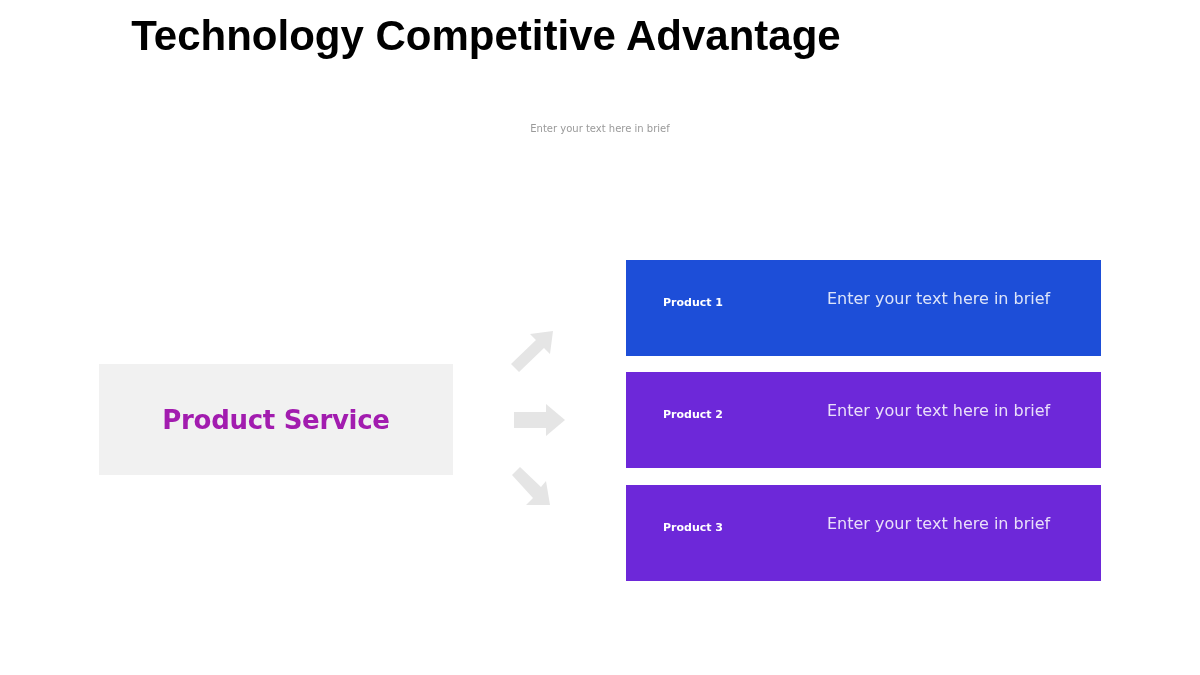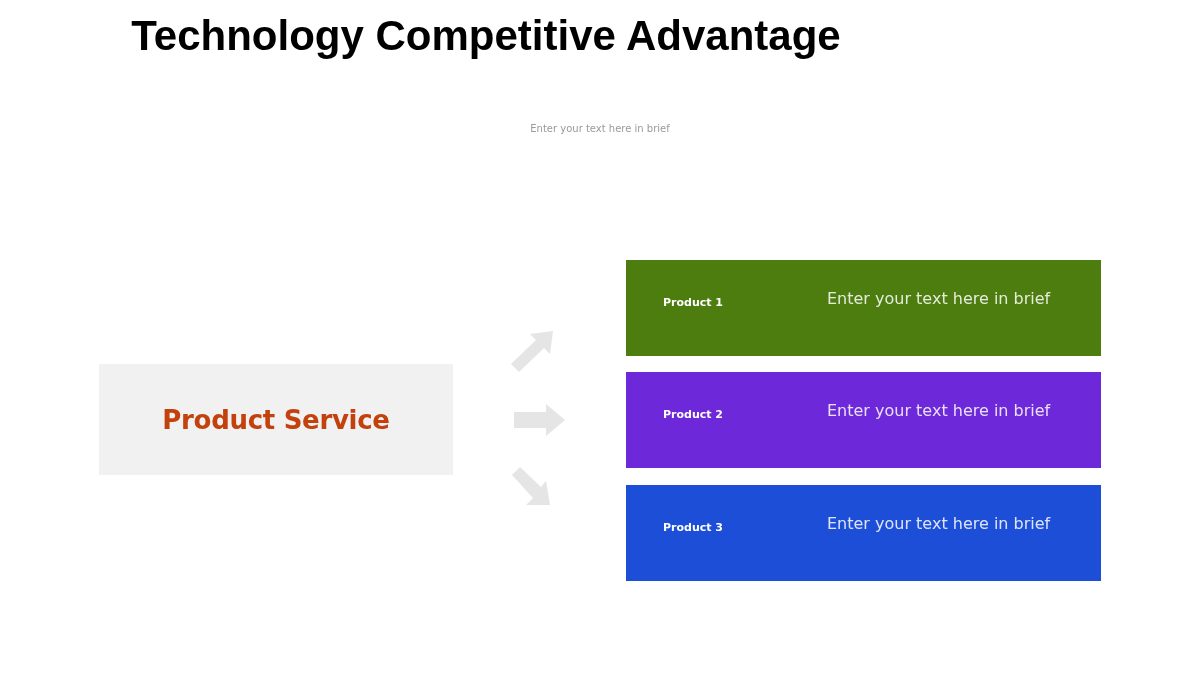--- a/index.html
+++ b/index.html
@@ -1,20 +1,20 @@
 <!DOCTYPE html>
 <html><head>
 <meta charset="utf-8">
 <style>
   html, body { margin: 0; padding: 0; }
   body { width: 1200px; height: 675px; background: #ffffff; position: relative; overflow: hidden; font-family: "Liberation Sans", sans-serif; }
   .title { position: absolute; left: 0; top: 12px; width: 972px; text-align: center; font-family: "Liberation Sans", sans-serif; font-weight: bold; font-size: 42px; line-height: 48px; color: #000; }
   .subtitle { position: absolute; left: 0; top: 123px; width: 1200px; text-align: center; font-family: "DejaVu Sans", sans-serif; font-size: 10px; color: #9a9a9a; }
   .center-box { position: absolute; left: 99px; top: 364px; width: 354px; height: 111px; background: #f1f1f1; display: flex; align-items: center; justify-content: center; }
-  .center-label { font-family: "DejaVu Sans", sans-serif; font-weight: bold; font-size: 26px; color: #c2410c; letter-spacing: -0.3px; }
+  .center-label { font-family: "DejaVu Sans", sans-serif; font-weight: bold; font-size: 26px; color: #a21caf; letter-spacing: -0.3px; }
   .arrow { position: absolute; }
   .prod { position: absolute; left: 626px; width: 475px; height: 96px; }
   .prod-label { position: absolute; left: 37px; top: 36px; font-family: "DejaVu Sans", sans-serif; font-weight: bold; font-size: 11px; color: #ffffff; }
   .prod-text { position: absolute; left: 201px; top: 29px; font-family: "DejaVu Sans", sans-serif; font-size: 16px; color: rgba(255,255,255,0.85); }
 </style>
 </head>
 <body>
 
 <div class="title">
   <div>Technology Competitive Advantage</div>
@@ -28,24 +28,24 @@
 <svg class="arrow" style="left:506px;top:328px" width="52" height="50" viewBox="0 0 52 50">
   <polygon points="5,36 30,12 24,6 47,3 44,26 38,20 13,44" fill="#e5e5e5"></polygon>
 </svg>
 <svg class="arrow" style="left:512px;top:403px" width="56" height="36" viewBox="0 0 56 36">
   <polygon points="2,9 34,9 34,1 53,17 34,33 34,25 2,25" fill="#e5e5e5"></polygon>
 </svg>
 <svg class="arrow" style="left:508px;top:463px" width="48" height="46" viewBox="0 0 48 46">
   <polygon points="4,12 12,4 33,24 38,18 42,42 18,42 25,35" fill="#e5e5e5"></polygon>
 </svg>
 
-<div class="prod" style="top:260px;background:#4d7c0f">
+<div class="prod" style="top:260px;background:#1d4ed8">
   <span class="prod-label">Product 1</span>
   <span class="prod-text">Enter your text here in brief</span>
 </div>
 <div class="prod" style="top:372px;background:#6d28d9">
   <span class="prod-label">Product 2</span>
   <span class="prod-text">Enter your text here in brief</span>
 </div>
-<div class="prod" style="top:485px;background:#1d4ed8">
+<div class="prod" style="top:485px;background:#6d28d9">
   <span class="prod-label">Product 3</span>
   <span class="prod-text">Enter your text here in brief</span>
 </div>
 
 </body></html>

